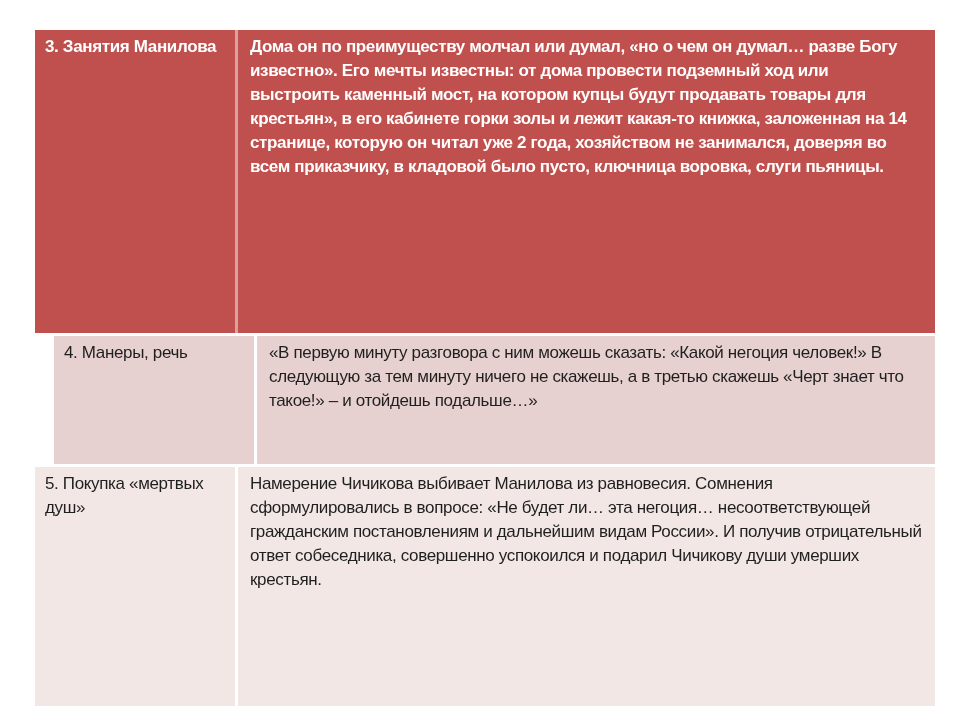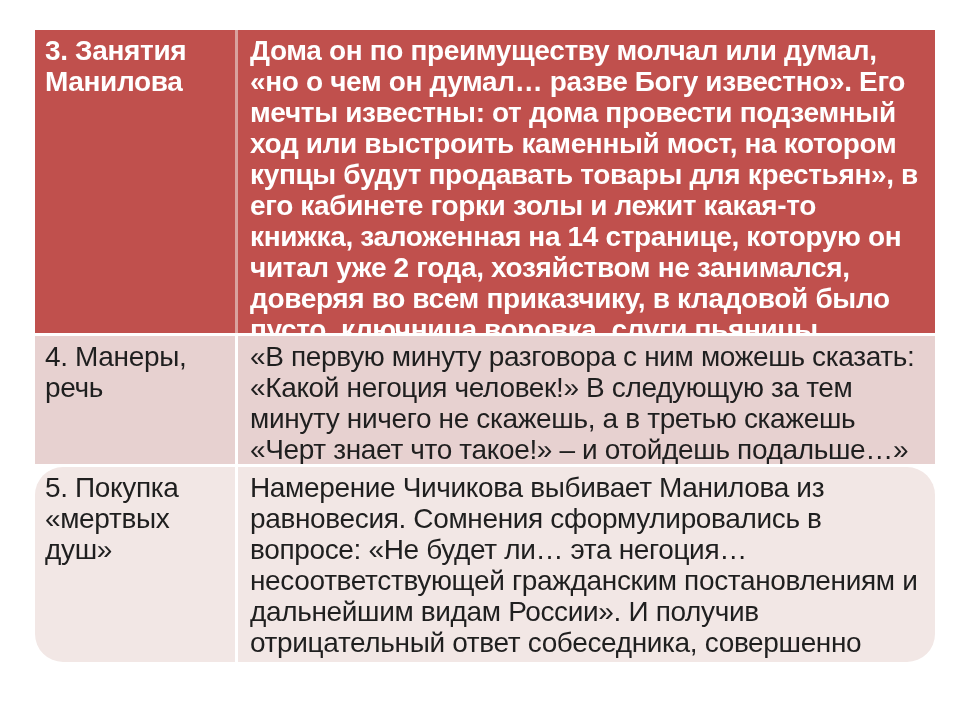--- a/index.html
+++ b/index.html
@@ -23,44 +23,45 @@
   }
   .row {
     display: flex;
     overflow: hidden;
   }
   .row + .row {
     margin-top: 3px; 
   }
   .row-0 { height: 303px; }
   .row-1 { height: 128px; }
-  .row-2 { height: 195px; border-radius: 28px; }
+  .row-2 { height: 239px; }
   .cell {
     box-sizing: border-box;
-    font-size: 28px;
-    line-height: 31px;
+    font-size: 17px;
+    line-height: 24px;
     letter-spacing: -0.35px;
   }
   .label-cell {
     flex: 0 0 203px;
     width: 203px;
     padding: 5px 10px 4px 10px;
     border-right: 3px solid var(--grid-line, #ffffff);
   }
   .content-cell {
     flex: 1 1 auto;
     padding: 5px 13px 4px 12px;
   }
   .row-body {
     background: var(--row-light-bg, #f2e7e5);
     color: var(--body-text, #1f1f1f);
   }
   .row-band {
     background: var(--row-alt-bg, #e7d1d0);
     color: var(--body-text, #1f1f1f);
+    margin-left: 19px;
   }
   .row-header {
     background: var(--header-bg, #c0504d);
     color: var(--header-text, #ffffff);
     font-weight: bold;
   }
   .row-header .label-cell {
     border-right-color: var(--header-divider, #d9a29e);
   }
 </style>

